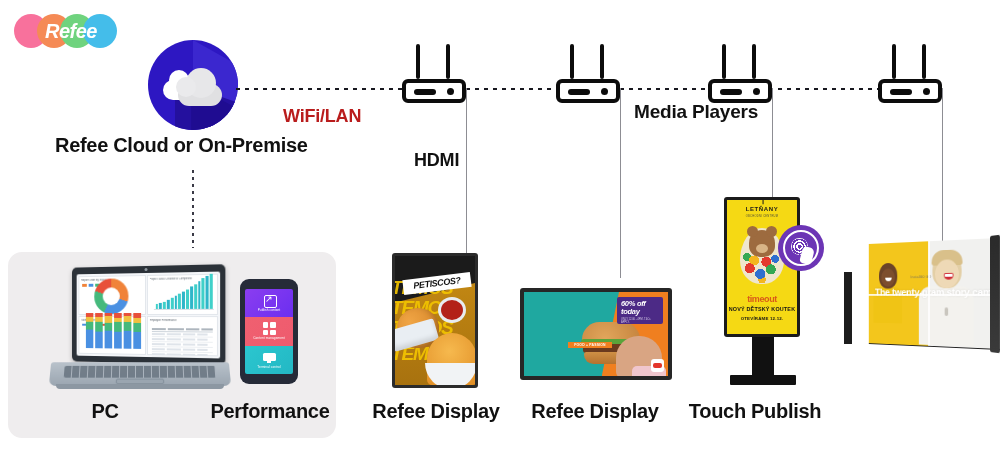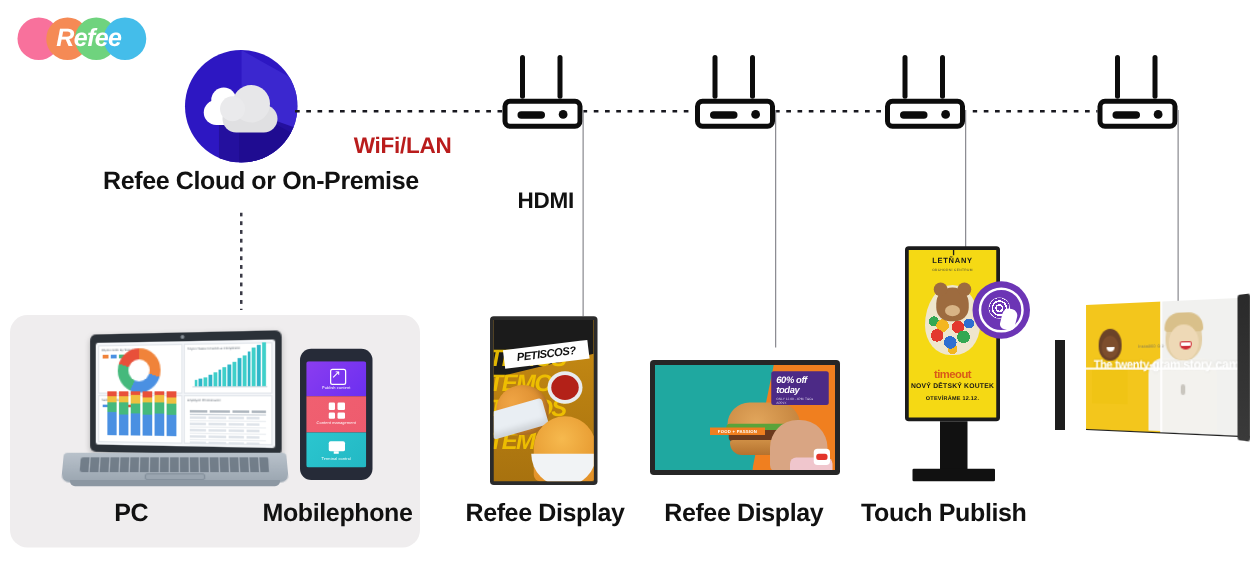--- a/index.html
+++ b/index.html
@@ -59,21 +59,21 @@
     content:""; position:absolute; left:8px; top:-16px;
     width:30px; height:30px; background:#e7e7e9; border-radius:50%;
   }
   .cl-big::after {
     content:""; position:absolute; left:-2px; top:-7px;
     width:20px; height:20px; background:#eaeaec; border-radius:50%;
   }
 
   .cloud-label {
     position:absolute; left:55px; top:134px; width:280px;
-    text-align:right; font-size:20px; font-weight:bold; color:#111;
+    text-align:left; font-size:20px; font-weight:bold; color:#111;
     letter-spacing:-0.3px;
   }
 
   
   .v-dot-cloud {
     position:absolute; left:192px; top:170px; width:2px; height:78px;
     background-image: linear-gradient(#3a3a46 45%, rgba(0,0,0,0) 0%);
     background-size: 2px 7px; background-repeat: repeat-y;
   }
 
@@ -575,20 +575,21 @@
   </div>
   <div class="cloud-label">Refee Cloud or On-Premise</div>
   <div class="v-dot-cloud"></div>
 
   <div class="h-dot s1"></div>
   <div class="h-dot s2"></div>
   <div class="h-dot s3"></div>
   <div class="h-dot s4"></div>
 
   <div class="lbl-wifi">WiFi/LAN</div>
+  <div class="lbl-media">Media Players</div>
   <div class="lbl-hdmi">HDMI</div>
 
   <div class="router r1">
     <span class="ant a1"></span>
     <span class="ant a2"></span>
     <span class="body">
       <span class="pill"></span>
       <span class="dot"></span>
     </span>
   </div>
@@ -866,18 +867,18 @@
       <div class="vw-cap">The twenty-gram story cam.</div>
       <span class="vw-grid-v"></span>
       <span class="vw-grid-h"></span>
       <span class="vw-bez-b"></span>
     </div>
     <span class="vw-bez-r"></span>
     <span class="vw-left-blk"></span>
   </div>
 
   <div class="dev-label lb-pc">PC</div>
-  <div class="dev-label lb-mob">Mobilephone</div>
+  <div class="dev-label lb-mob">Performance</div>
   <div class="dev-label lb-d1">Refee Display</div>
   <div class="dev-label lb-d2">Refee Display</div>
   <div class="dev-label lb-ts">Touch Publish</div>
 
 </div>
 
 </body></html>

